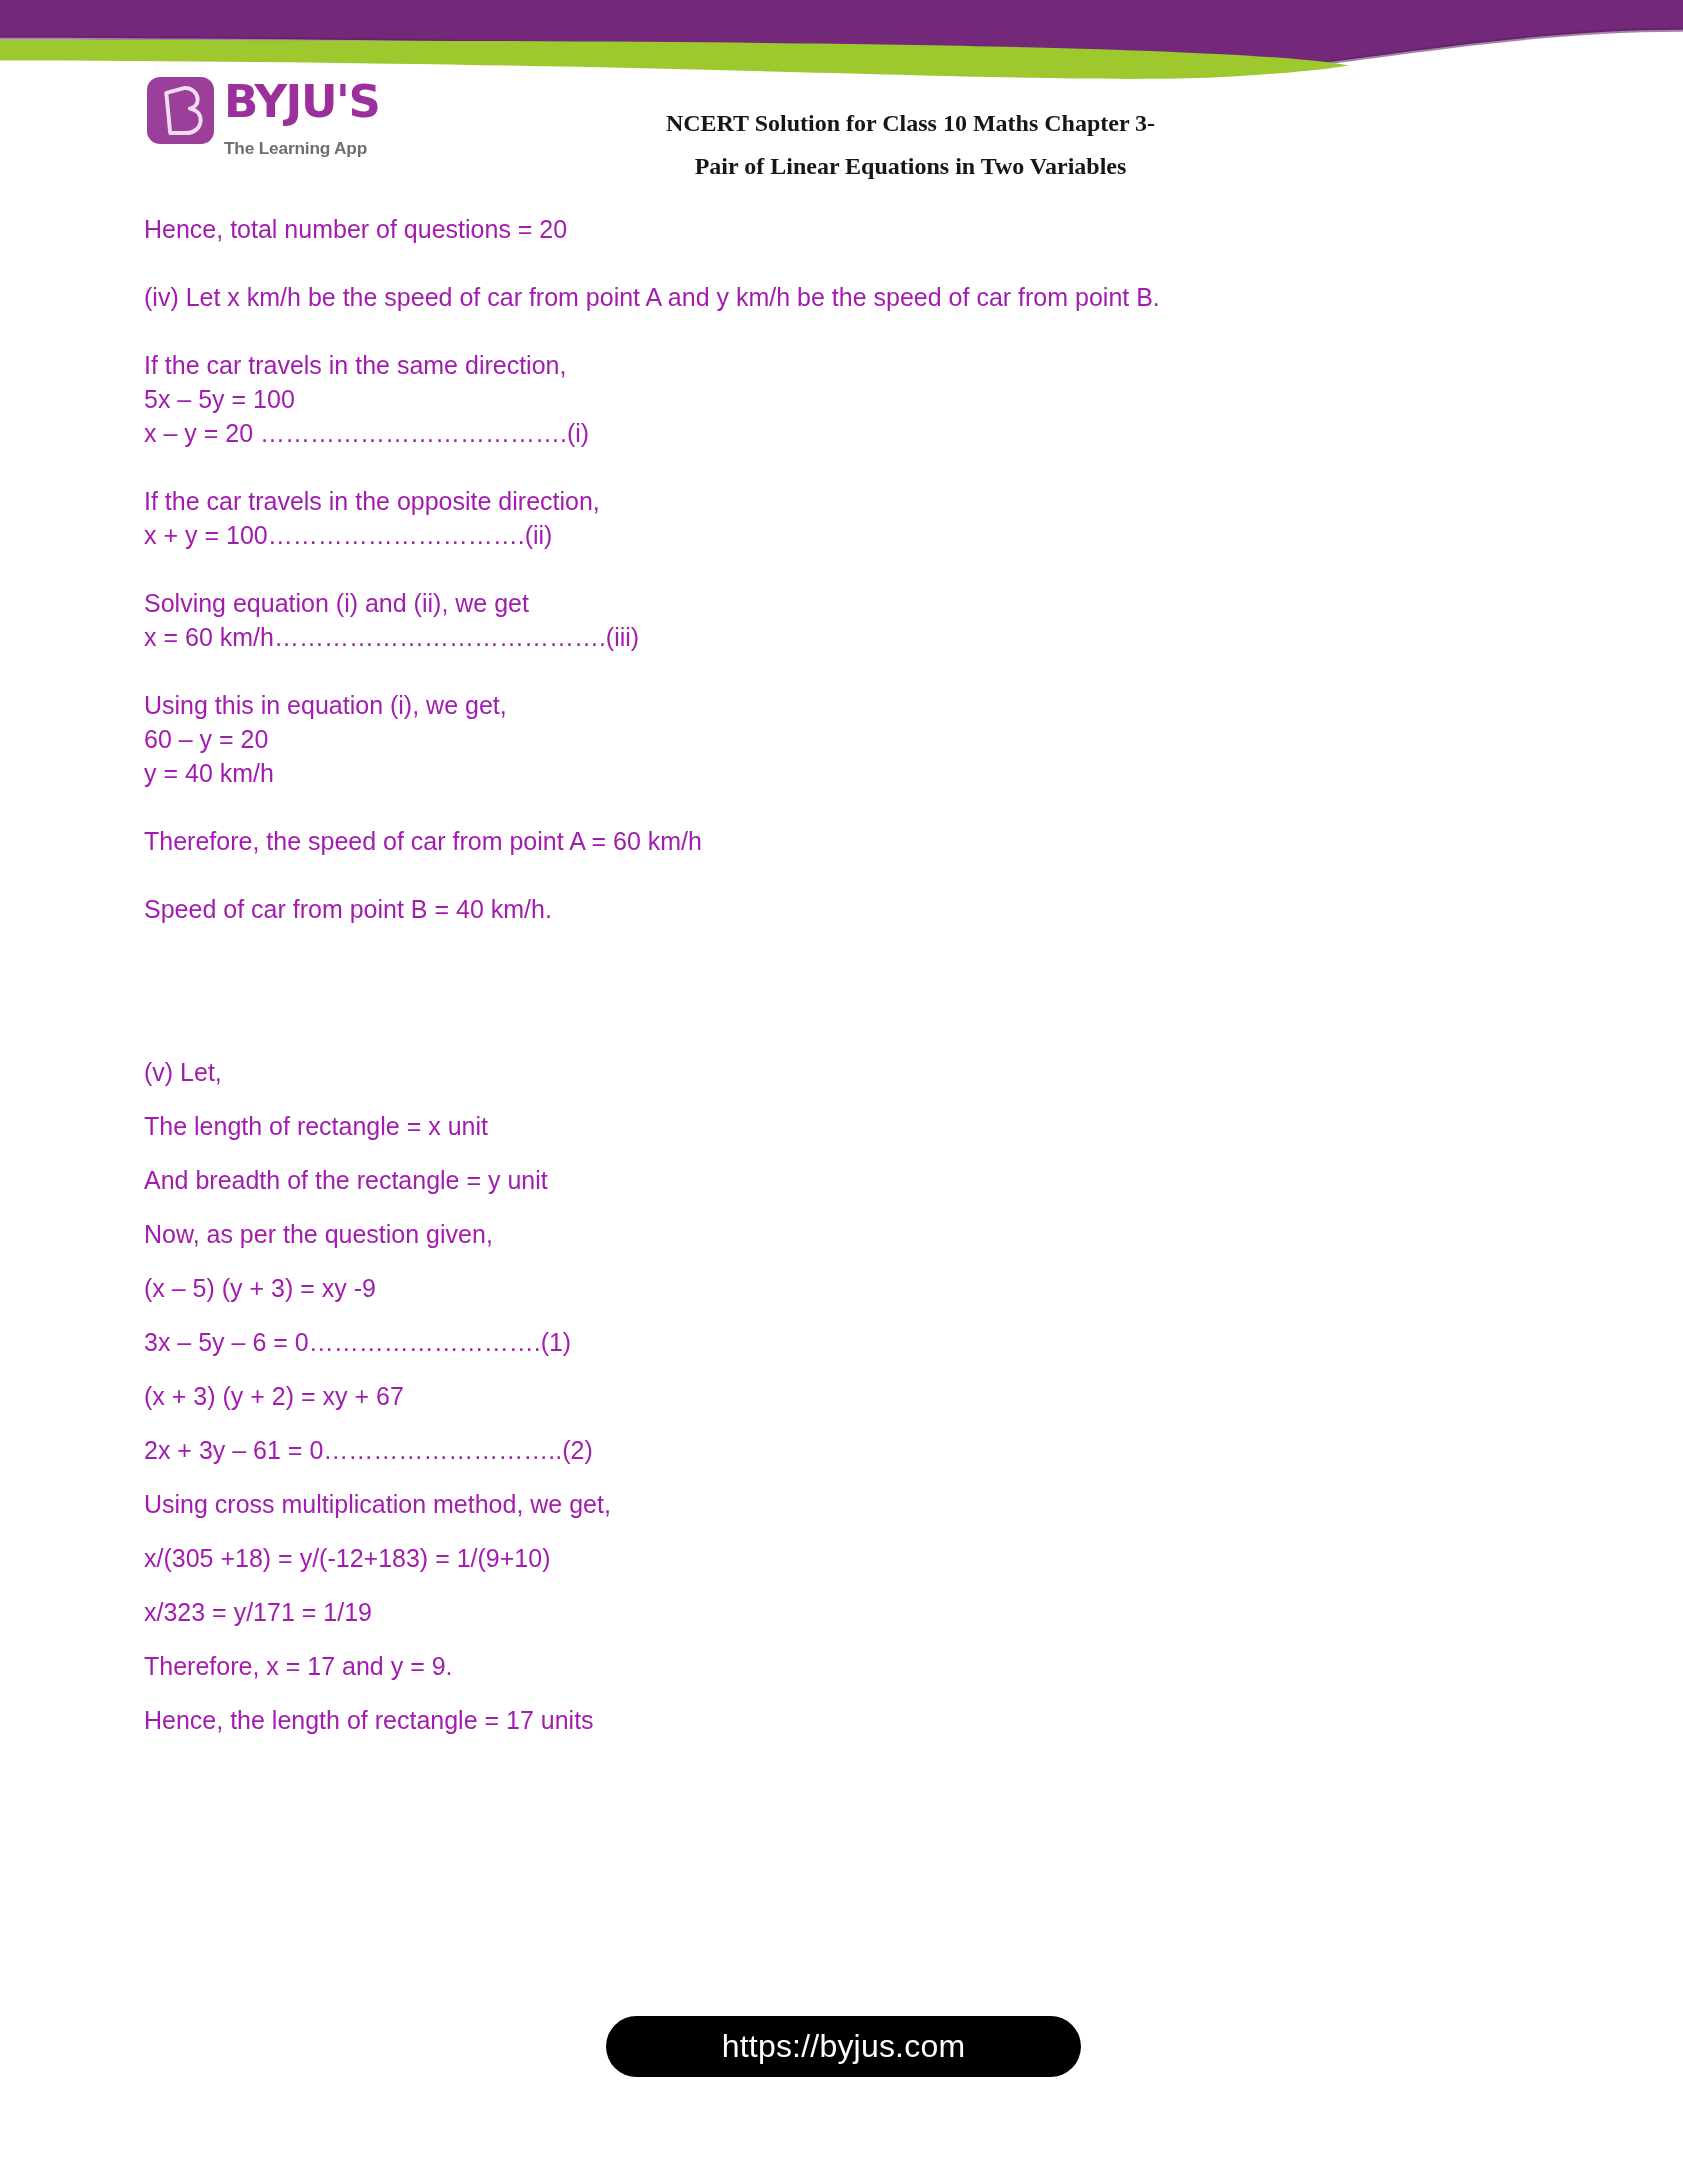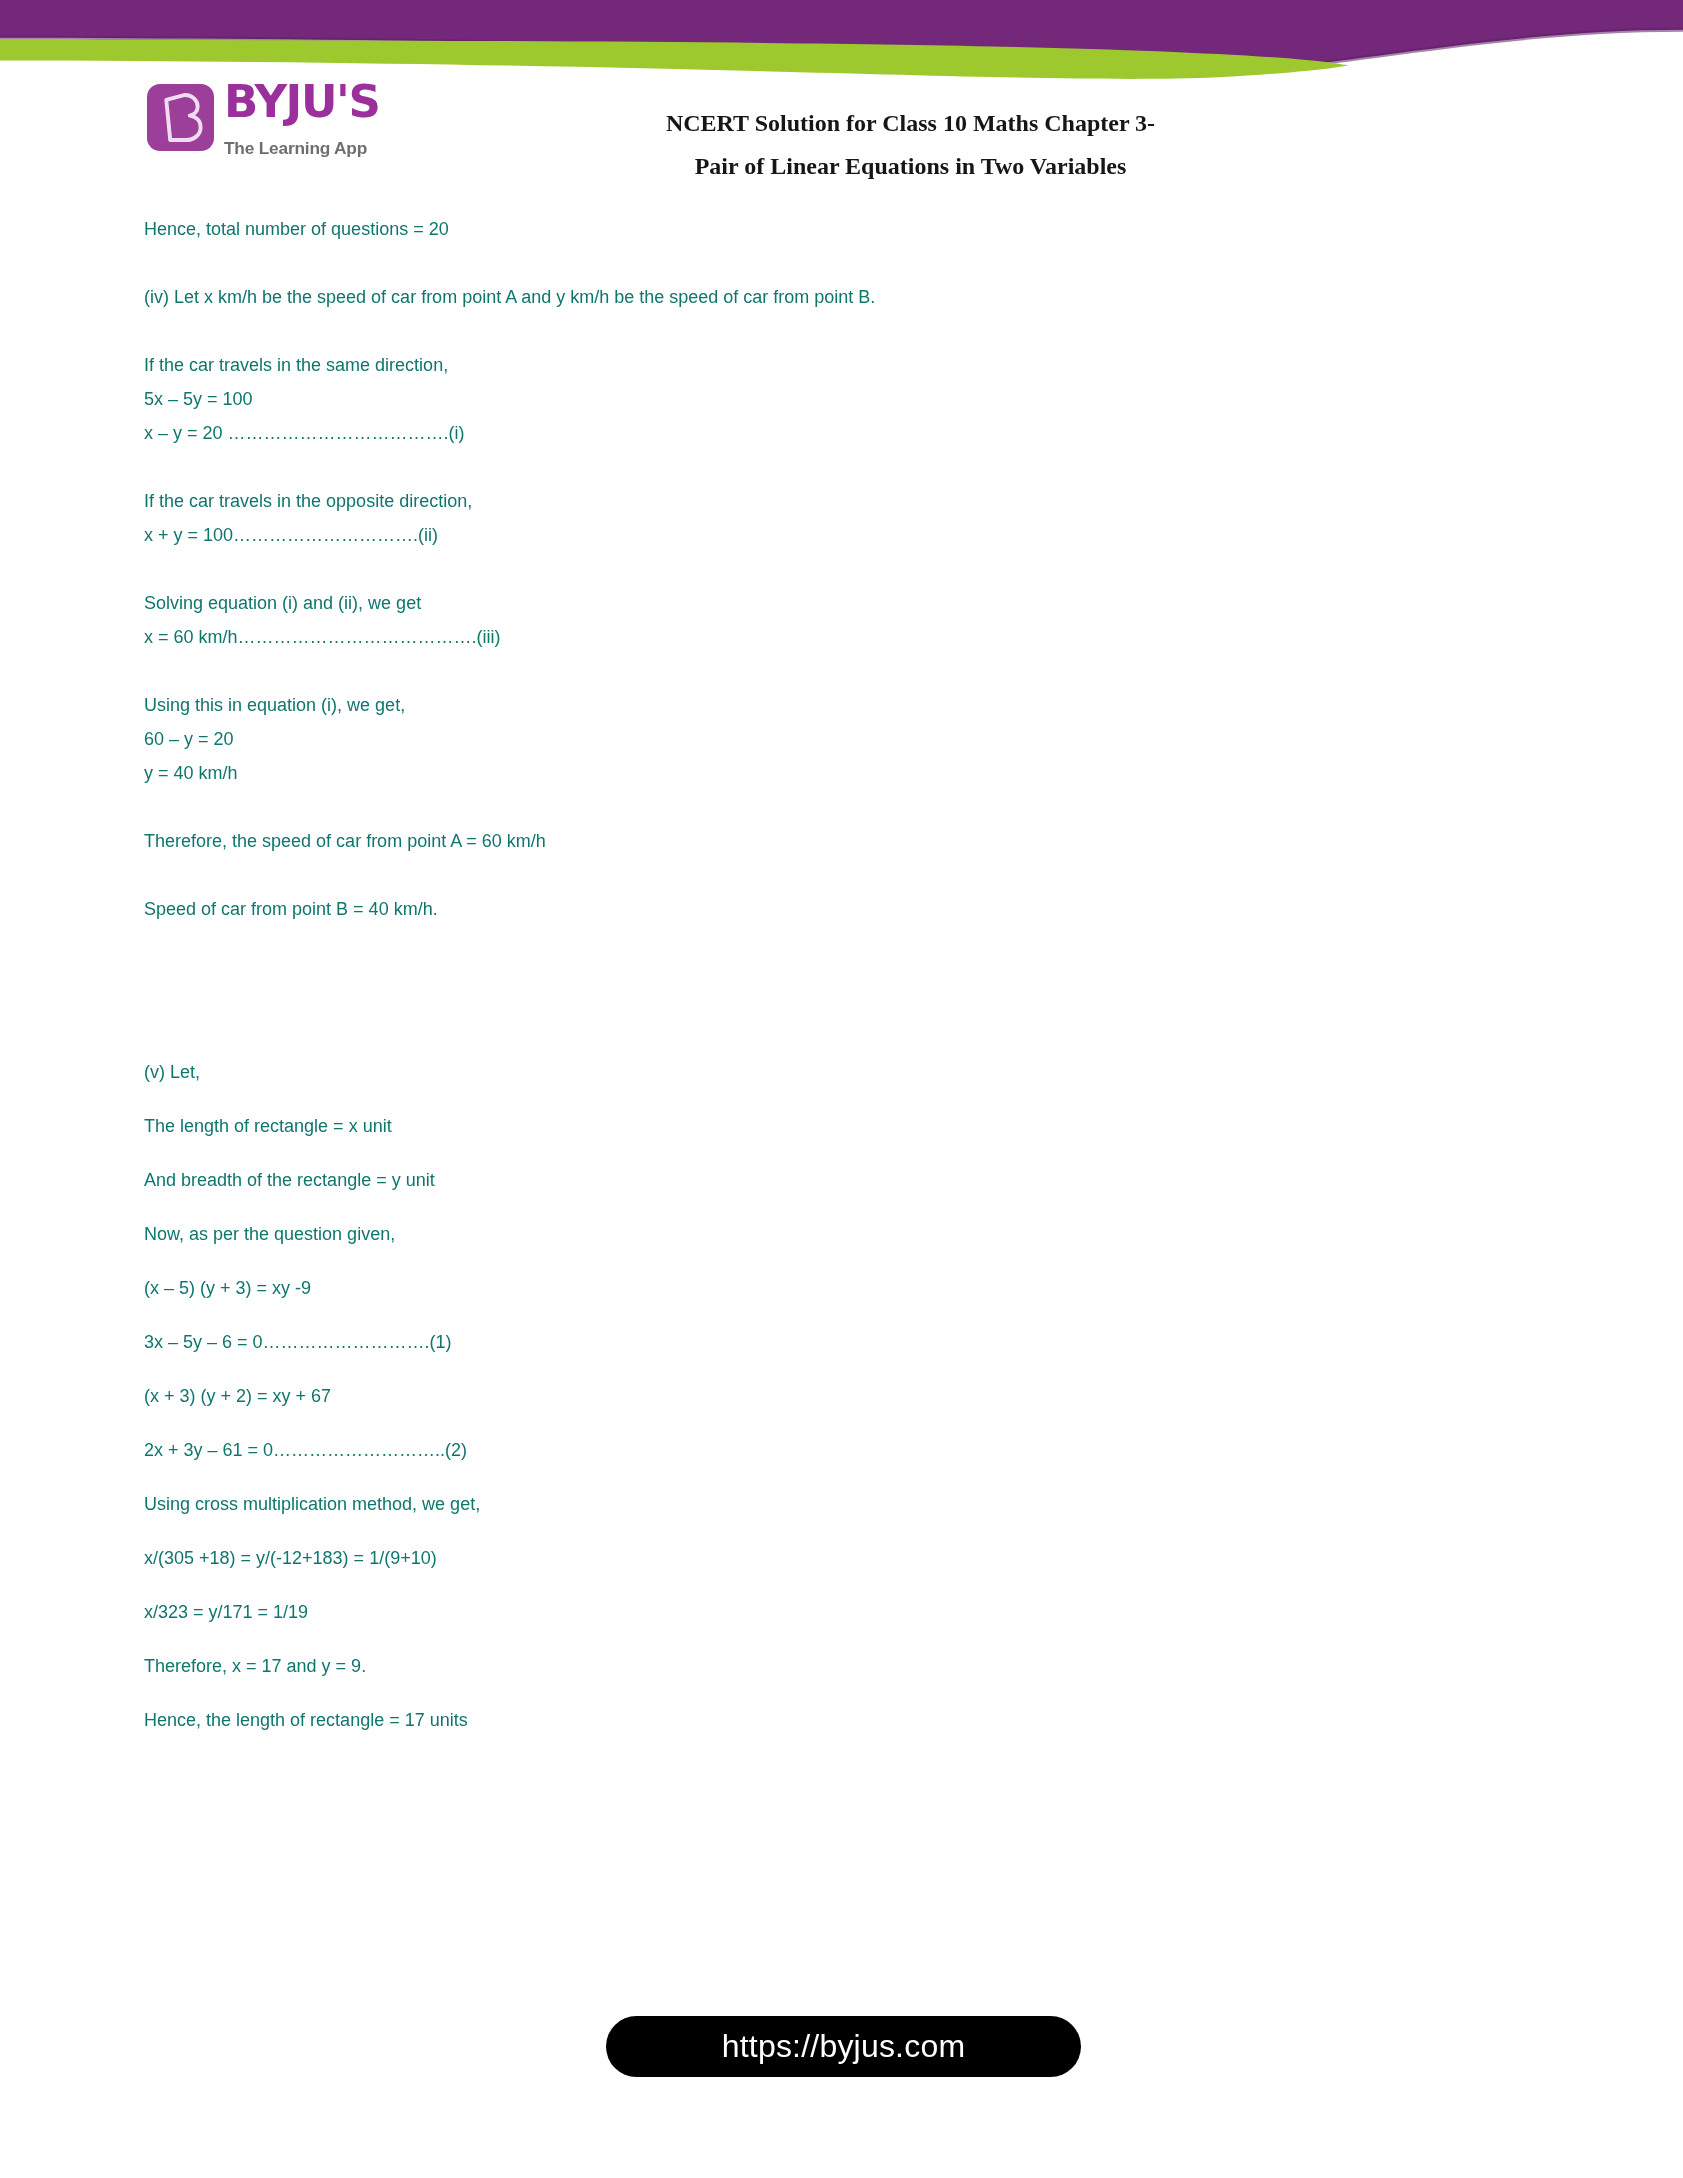--- a/index.html
+++ b/index.html
@@ -24,21 +24,21 @@
     overflow: hidden;
   }
   #header-decor svg { display: block; }
 
   
   #logo-block {
     position: absolute;
     left: 141px;
     top: 77px;
     display: flex;
-    align-items: center;
+    align-items: flex-start;
     gap: 10px;
     padding-left: 6px;
   }
   #logo-mark {
     width: 67px;
     height: 67px;
     border-radius: 13px;
     background: #9b3f9b;
     position: relative;
     flex: 0 0 auto;
@@ -89,22 +89,22 @@
     white-space: nowrap;
   }
 
   
   #content {
     position: absolute;
     left: 144px;
     top: 212px;
     width: 1406px;
     font-family: "Liberation Sans", sans-serif;
-    font-size: 18px;
-    color: #0f766e;
+    font-size: 25px;
+    color: #a21caf;
   }
   .para {
     margin: 0;
     padding: 0;
   }
   .line {
     display: block;
     line-height: 34px;
     white-space: pre-wrap;
   }

